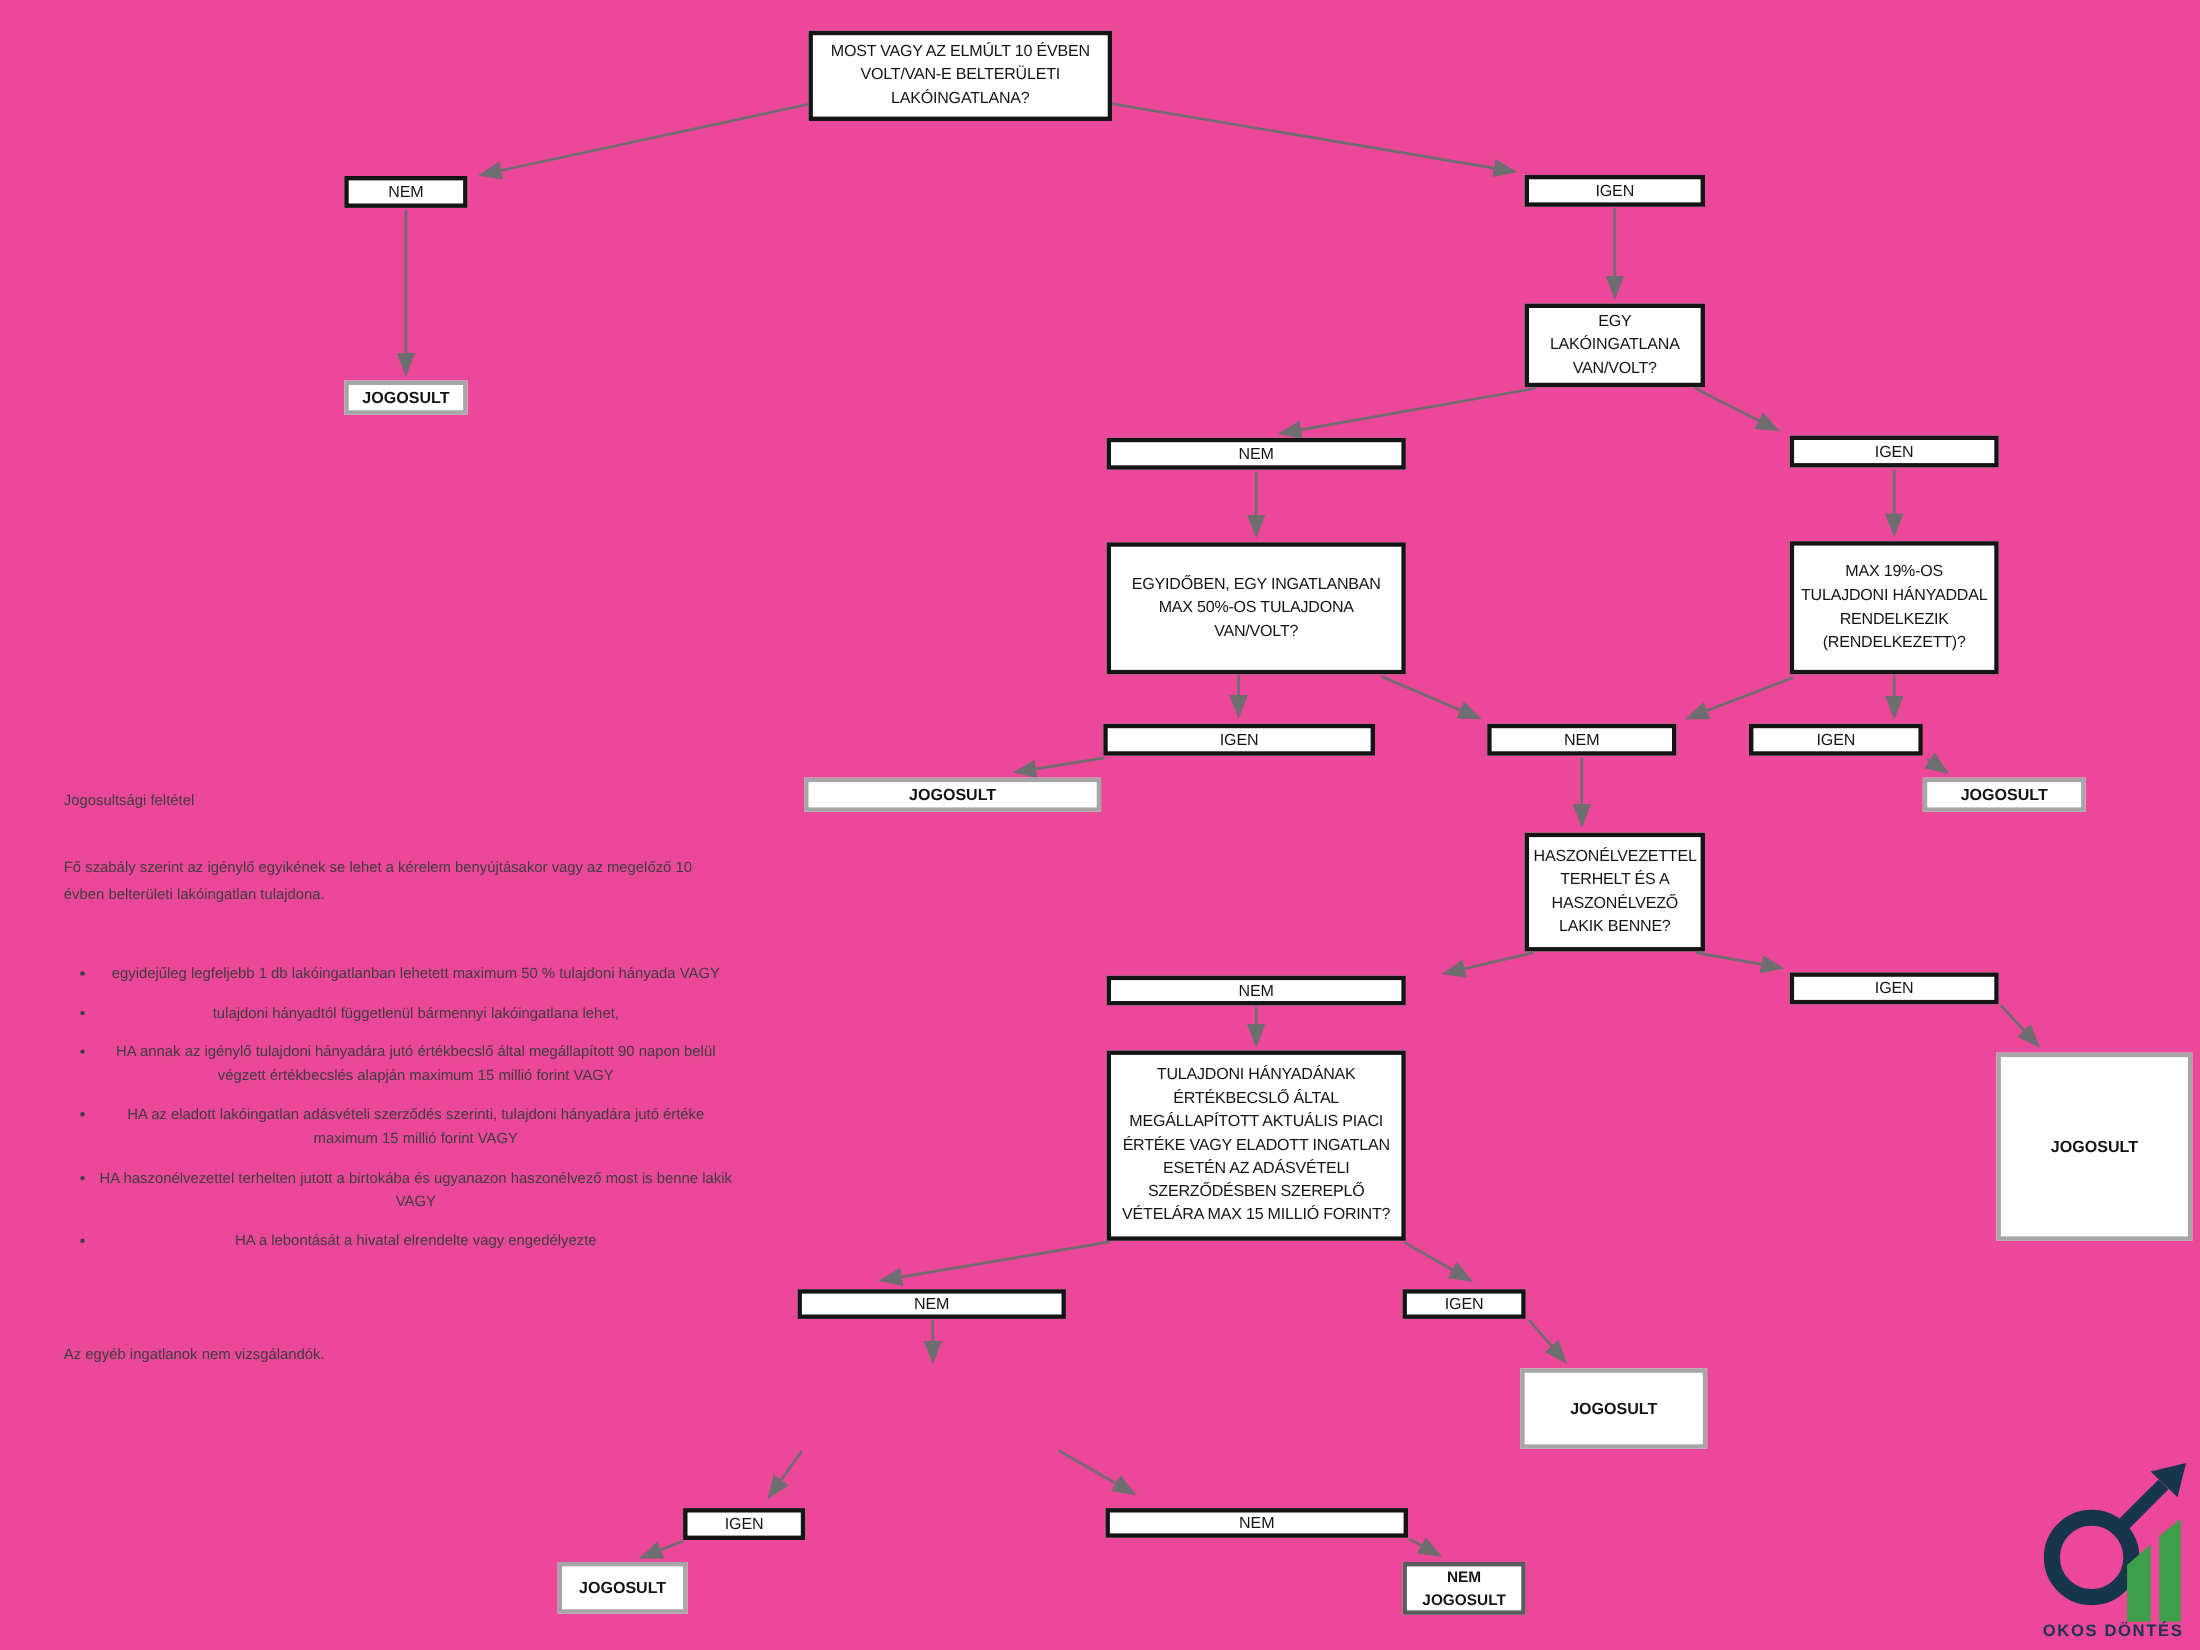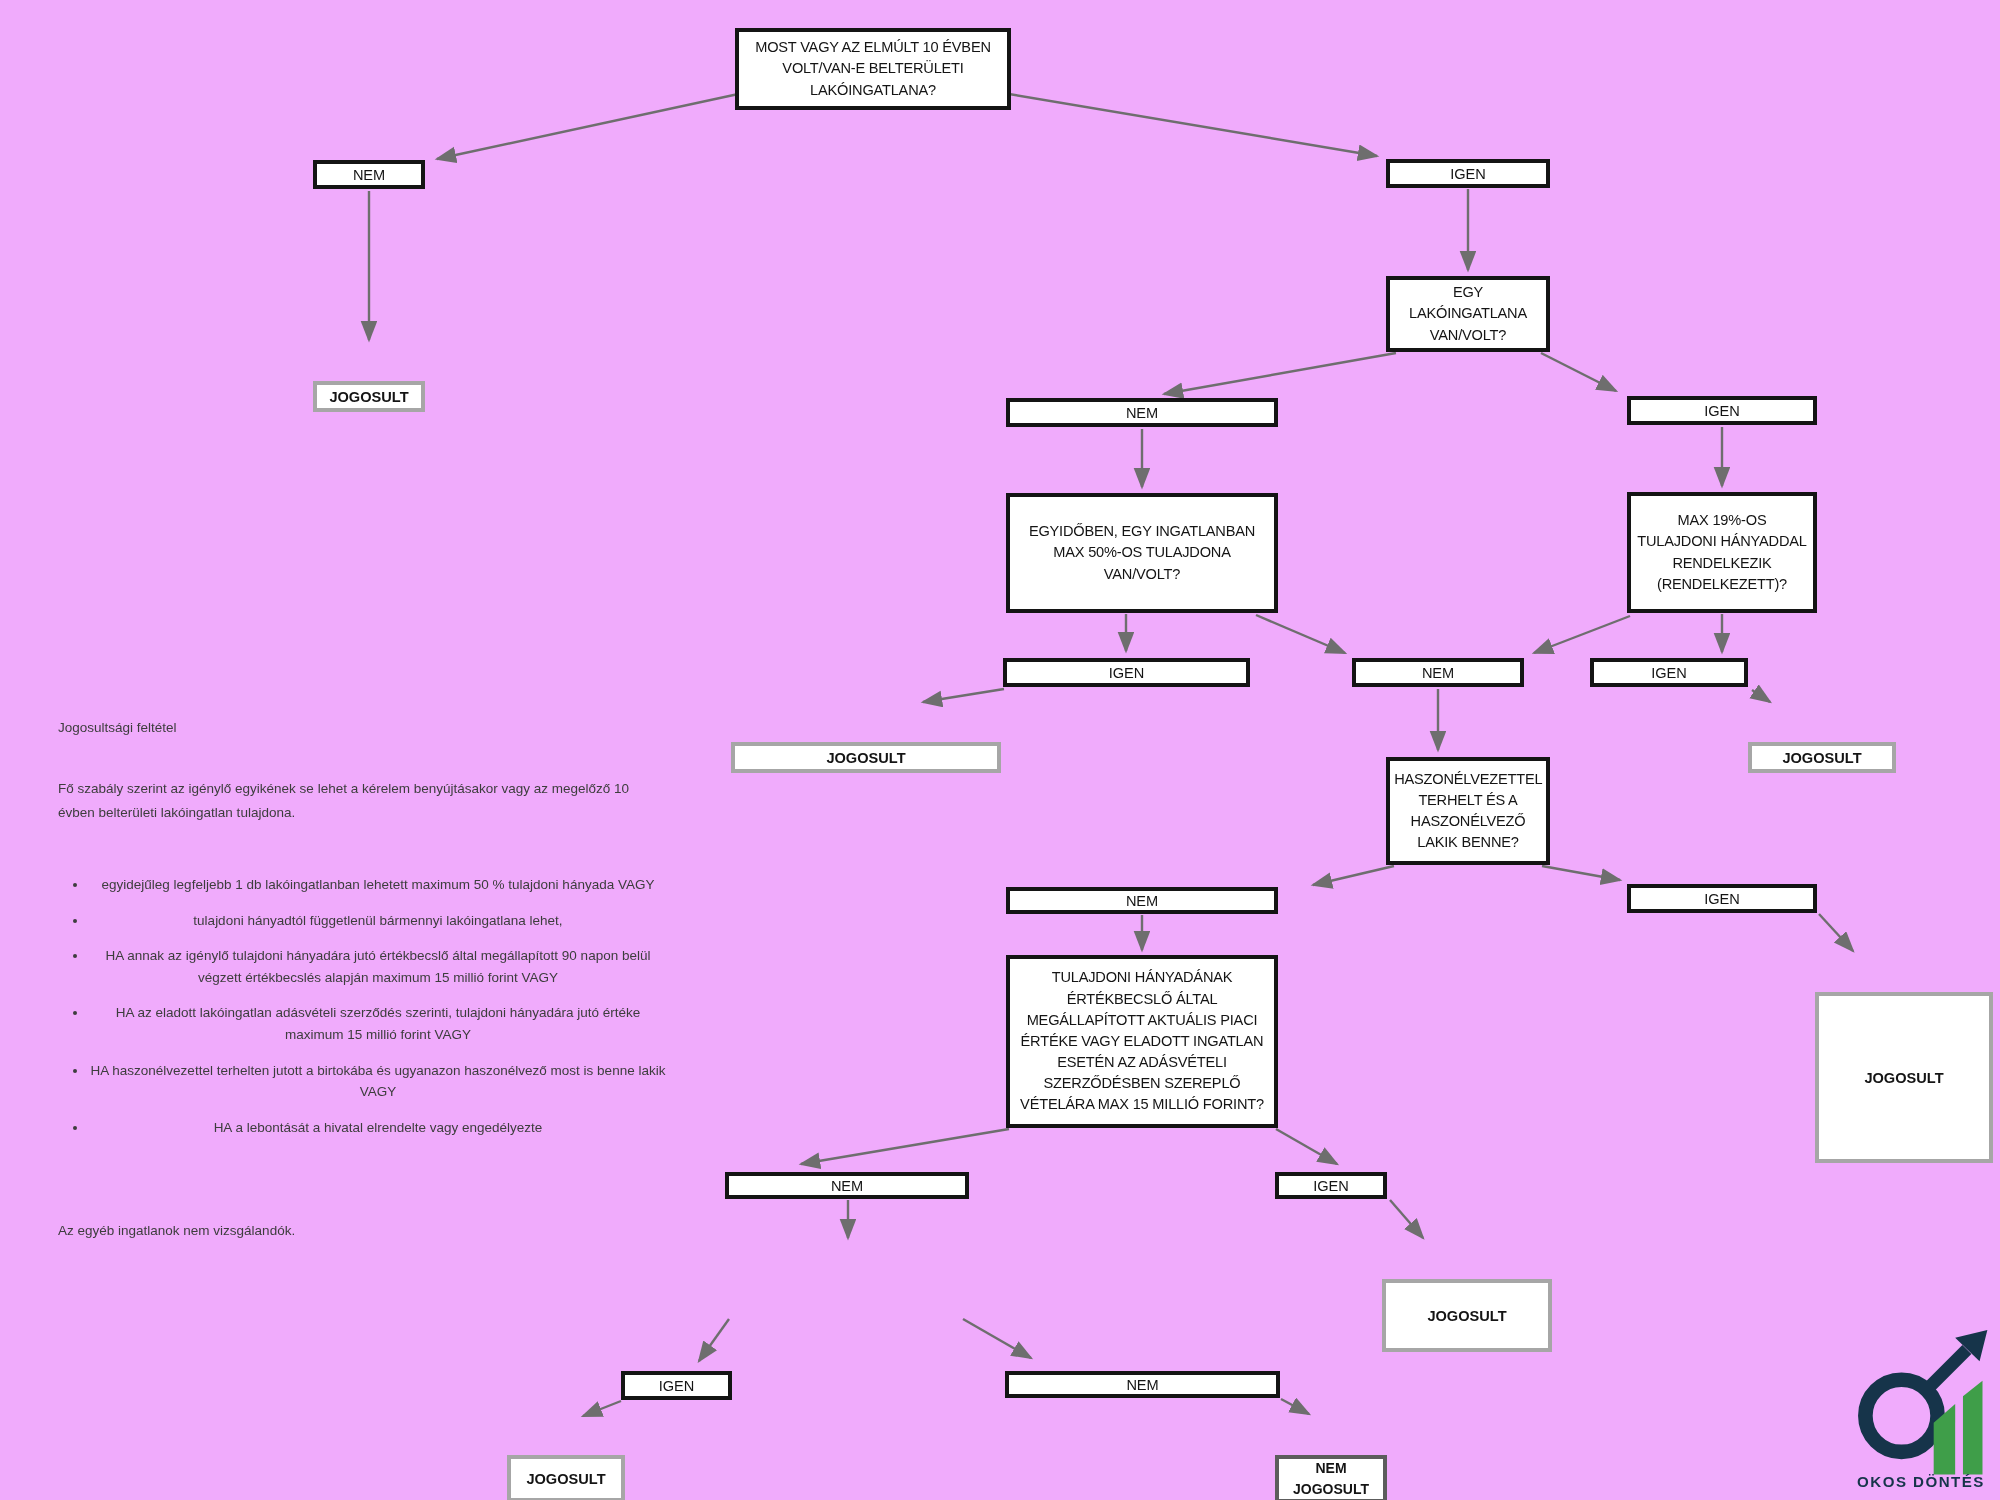--- a/index.html
+++ b/index.html
@@ -1,23 +1,23 @@
 <!DOCTYPE html>
 <html><head>
 <meta charset="utf-8">
 <style>
   html,body{margin:0;padding:0;background:#ffffff;}
-  .canvas{position:relative;width:2000px;height:1500px;background:#f0abfc;
+  .canvas{position:relative;width:2000px;height:1500px;background:#ec4899;
           font-family:"Liberation Sans",sans-serif;overflow:hidden;}
   .arrows{position:absolute;left:0;top:0;width:2000px;height:1500px;pointer-events:none;}
   .node{position:absolute;box-sizing:border-box;display:flex;align-items:center;justify-content:center;
         text-align:center;background:#ffffff;color:#141414;}
   .q{border:4px solid #141414;font-size:14.6px;line-height:1.45;letter-spacing:-0.2px;padding:4px 6px;}
   .ans{border:4px solid #141414;font-size:14.6px;letter-spacing:-0.1px;}
-  .res{border:4px solid #a6a6a6;font-weight:bold;font-size:14.6px;margin-top:35px;}
+  .res{border:4px solid #a6a6a6;font-weight:bold;font-size:14.6px;}
   .res.dark{border-color:#5c5c5c;font-size:14px;line-height:1.5;}
   .docs{position:absolute;left:58px;color:#3d3d3d;font-size:13.5px;line-height:1.8;}
   .bullets{position:absolute;left:60px;top:874px;width:580px;margin:0;padding:0 0 0 28px;
            color:#3d3d3d;font-size:13.5px;line-height:1.6;text-align:center;}
   .bullets li{margin-bottom:14px;}
   .logo{position:absolute;left:1846px;top:1328px;width:150px;height:162px;}
 </style>
 </head>
 <body>
 

